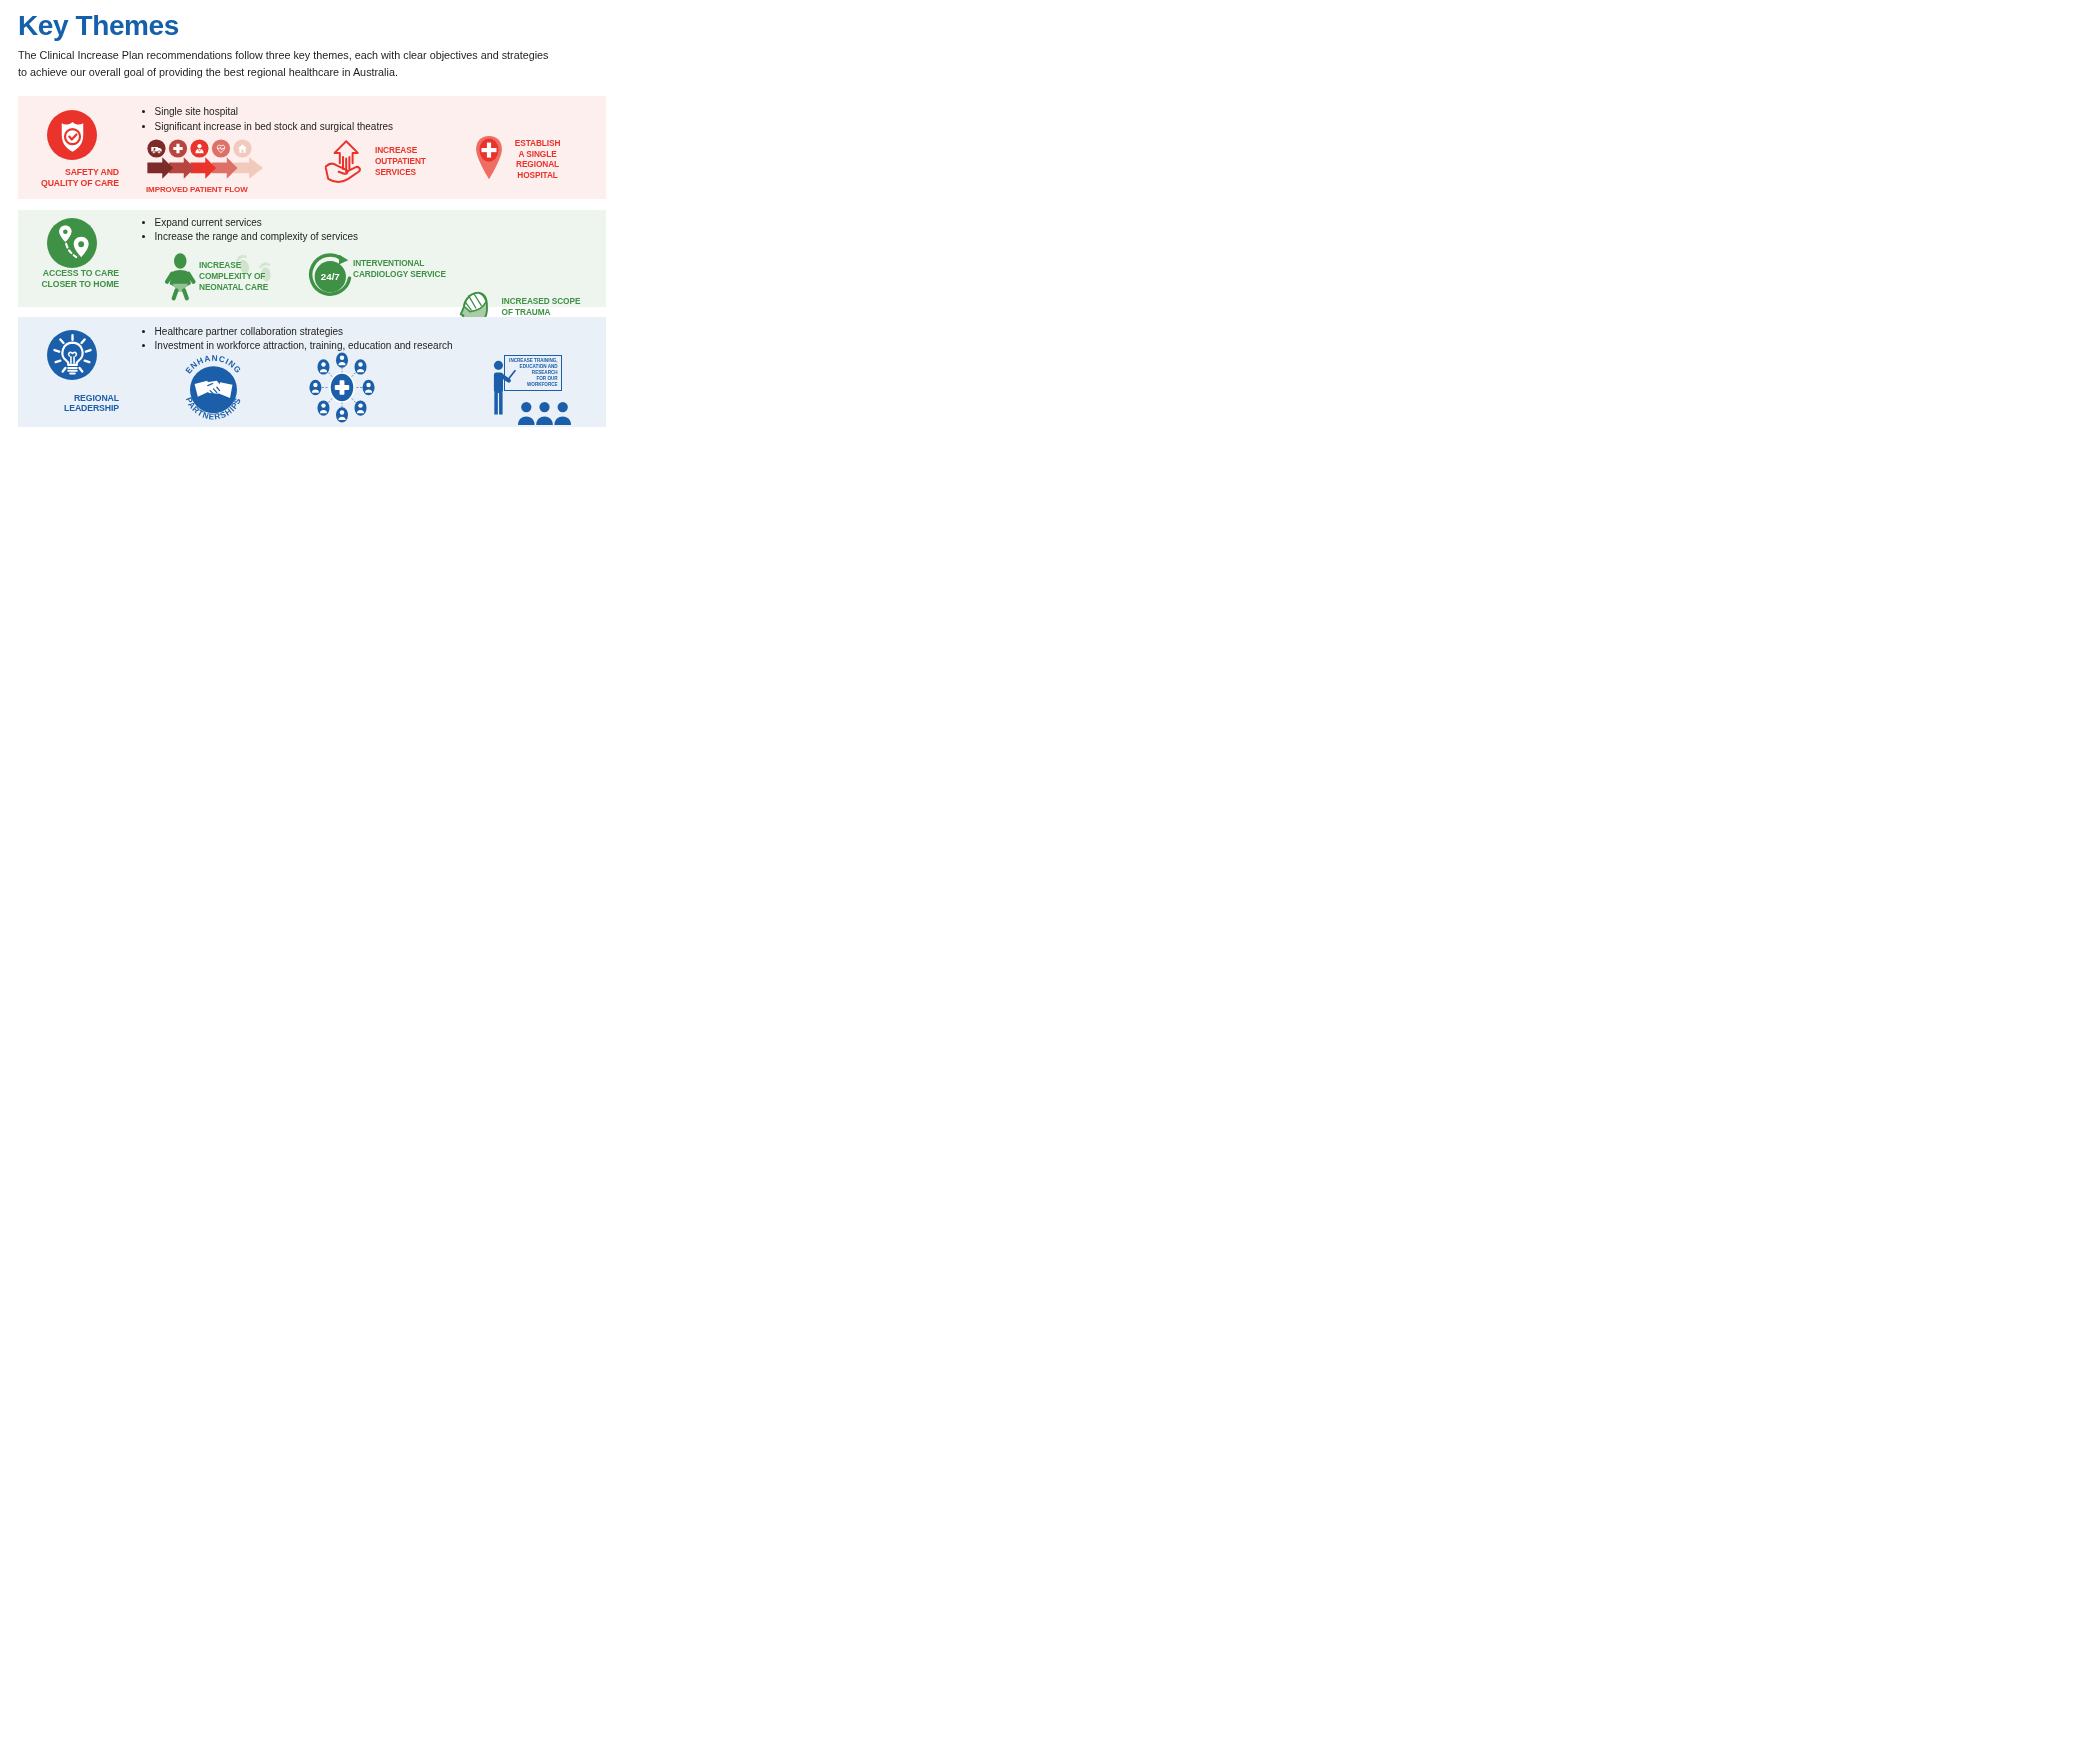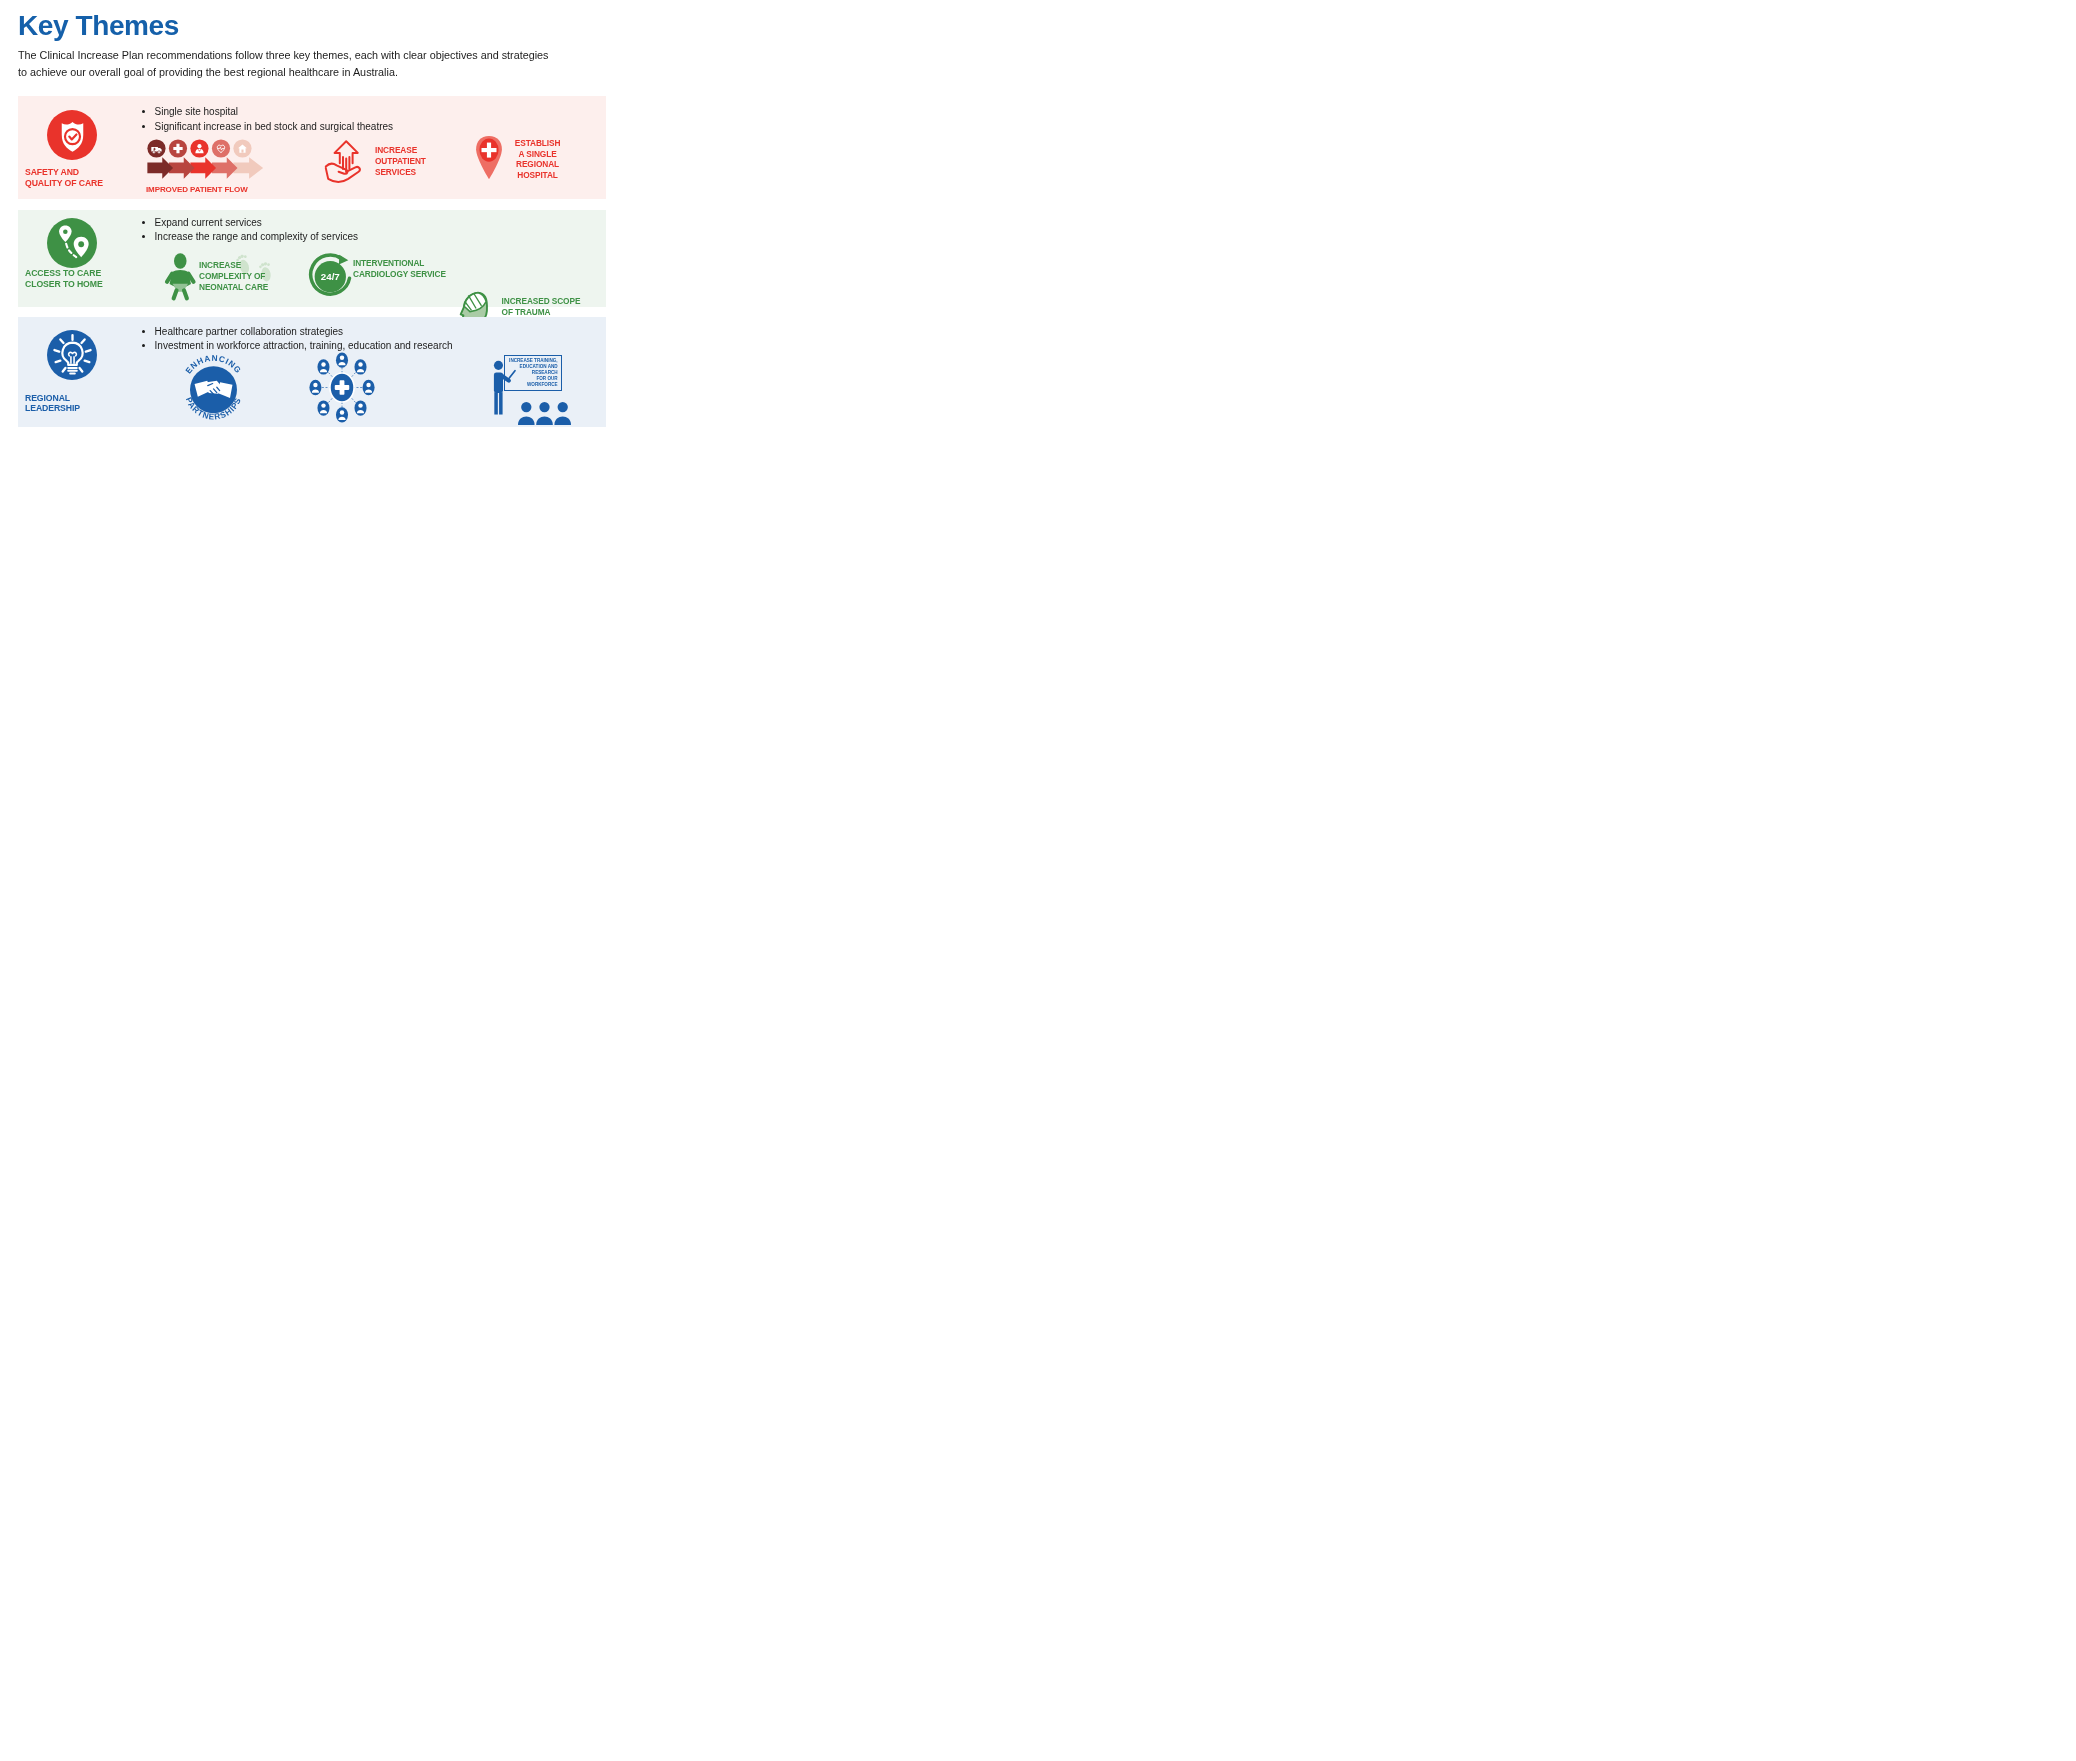--- a/index.html
+++ b/index.html
@@ -14,21 +14,21 @@
        font-family:"Liberation Sans", sans-serif;color:var(--text-dark);}
   h1.page-title{margin:10.8px 0 0 18px;font-size:28px;line-height:1.08;font-weight:700;
        color:var(--title-blue);letter-spacing:-0.4px;}
   .intro{margin:5.8px 0 0 18px;font-size:10.8px;line-height:1.6;white-space:pre-line;}
 
   .band{position:relative;margin-left:18px;width:588px;}
   .band-red{height:103px;background:var(--red-bg);margin-top:15px;}
   .band-green{height:97px;background:var(--green-bg);margin-top:10.8px;}
   .band-blue{height:110px;background:var(--blue-bg);margin-top:9.6px;}
 
-  .left-col{position:absolute;left:7px;top:0;width:94px;text-align:left;}
+  .left-col{position:absolute;left:7px;top:0;width:94px;text-align:right;}
   .circle-badge{width:50px;height:50px;border-radius:50%;margin:0 auto;
        display:flex;align-items:center;justify-content:center;}
   .band-red .circle-badge{background:var(--red);margin-top:14px;}
   .band-green .circle-badge{background:var(--green);margin-top:8.3px;}
   .band-blue .circle-badge{background:var(--blue);margin-top:13.3px;}
   .band-label{font-weight:700;font-size:8.7px;line-height:1.25;white-space:pre-line;letter-spacing:-0.1px;}
   .band-red .band-label{color:var(--red);margin-top:7px;}
   .band-green .band-label{color:var(--green);margin-top:0;}
   .band-blue .band-label{color:var(--blue);margin-top:12.5px;}
 

